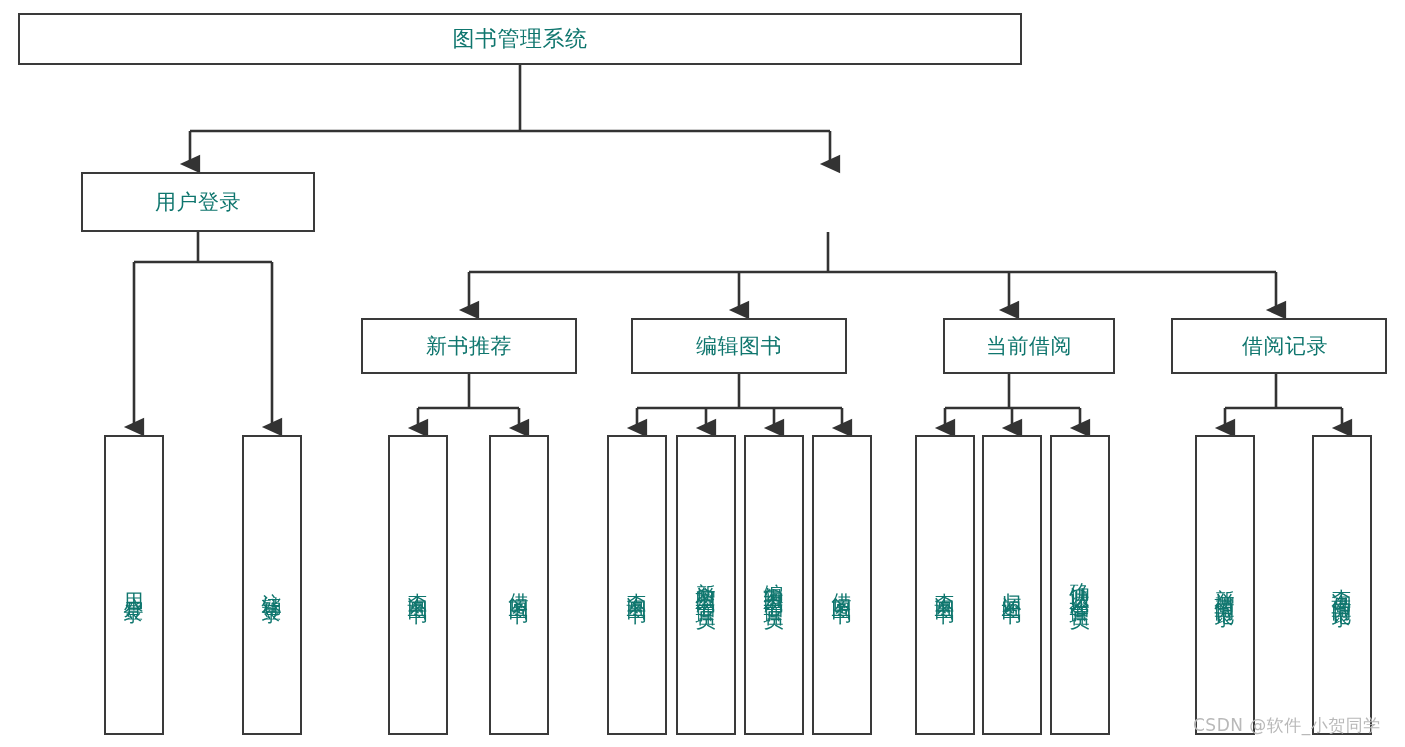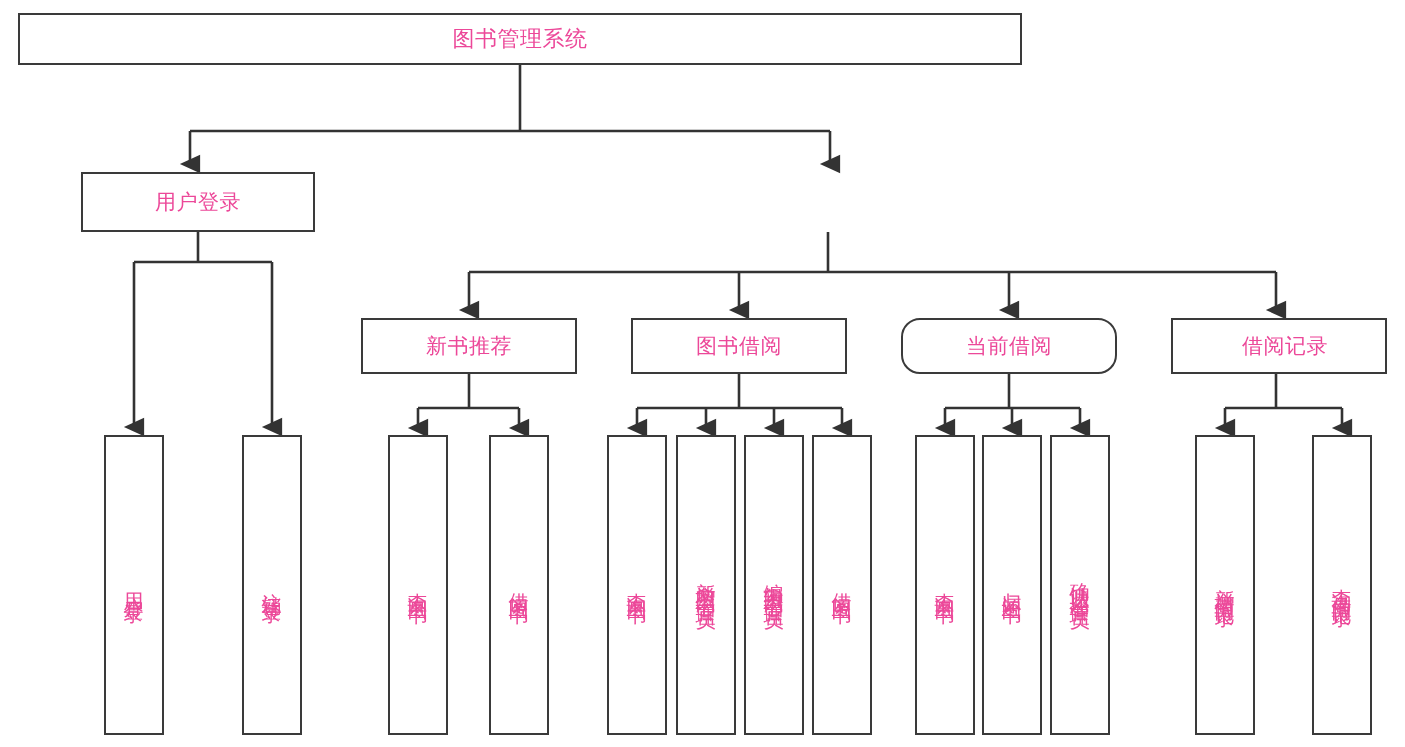--- a/index.html
+++ b/index.html
@@ -29,21 +29,21 @@
     position: absolute;
     box-sizing: border-box;
     background: #ffffff;
     border: 2px solid #3a3a3a;
     display: flex;
     align-items: center;
     justify-content: center;
     overflow: hidden;
   }
   .node .label {
-    color: #ec4899;
+    color: #0f766e;
     text-align: center;
     line-height: 1.18;
     white-space: nowrap;
   }
   .node.horiz .label {
     font-size: 21px;
     letter-spacing: 0.5px;
   }
   .node.root .label {
     font-size: 22px;
@@ -131,24 +131,24 @@
   <div class="node horiz" style="left:81px; top:172px; width:234px; height:60px;">
     <span class="label">用户登录</span>
   </div>
 
 
   <div class="node horiz" style="left:361px; top:318px; width:216px; height:56px;">
     <span class="label">新书推荐</span>
   </div>
 
   <div class="node horiz" style="left:631px; top:318px; width:216px; height:56px;">
-    <span class="label">图书借阅</span>
-  </div>
-
-  <div class="node horiz" style="left:901px; top:318px; width:216px; height:56px;border-radius:19px;">
+    <span class="label">编辑图书</span>
+  </div>
+
+  <div class="node horiz" style="left:943px; top:318px; width:172px; height:56px;">
     <span class="label">当前借阅</span>
   </div>
 
   <div class="node horiz" style="left:1171px; top:318px; width:216px; height:56px;padding-left:12px;">
     <span class="label">借阅记录</span>
   </div>
 
   <div class="node vert" style="left:104px; top:435px; width:60px; height:300px;">
     <span class="label">用户登录</span>
   </div>
@@ -194,14 +194,15 @@
   </div>
 
   <div class="node vert" style="left:1195px; top:435px; width:60px; height:300px;">
     <span class="label">新增借阅记录</span>
   </div>
 
   <div class="node vert" style="left:1312px; top:435px; width:60px; height:300px;">
     <span class="label">查询借阅记录</span>
   </div>
 
+  <div class="watermark" style="left:1193px; top:714px;">CSDN @软件_小贺同学</div>
 
 </div>
 
 </body></html>

